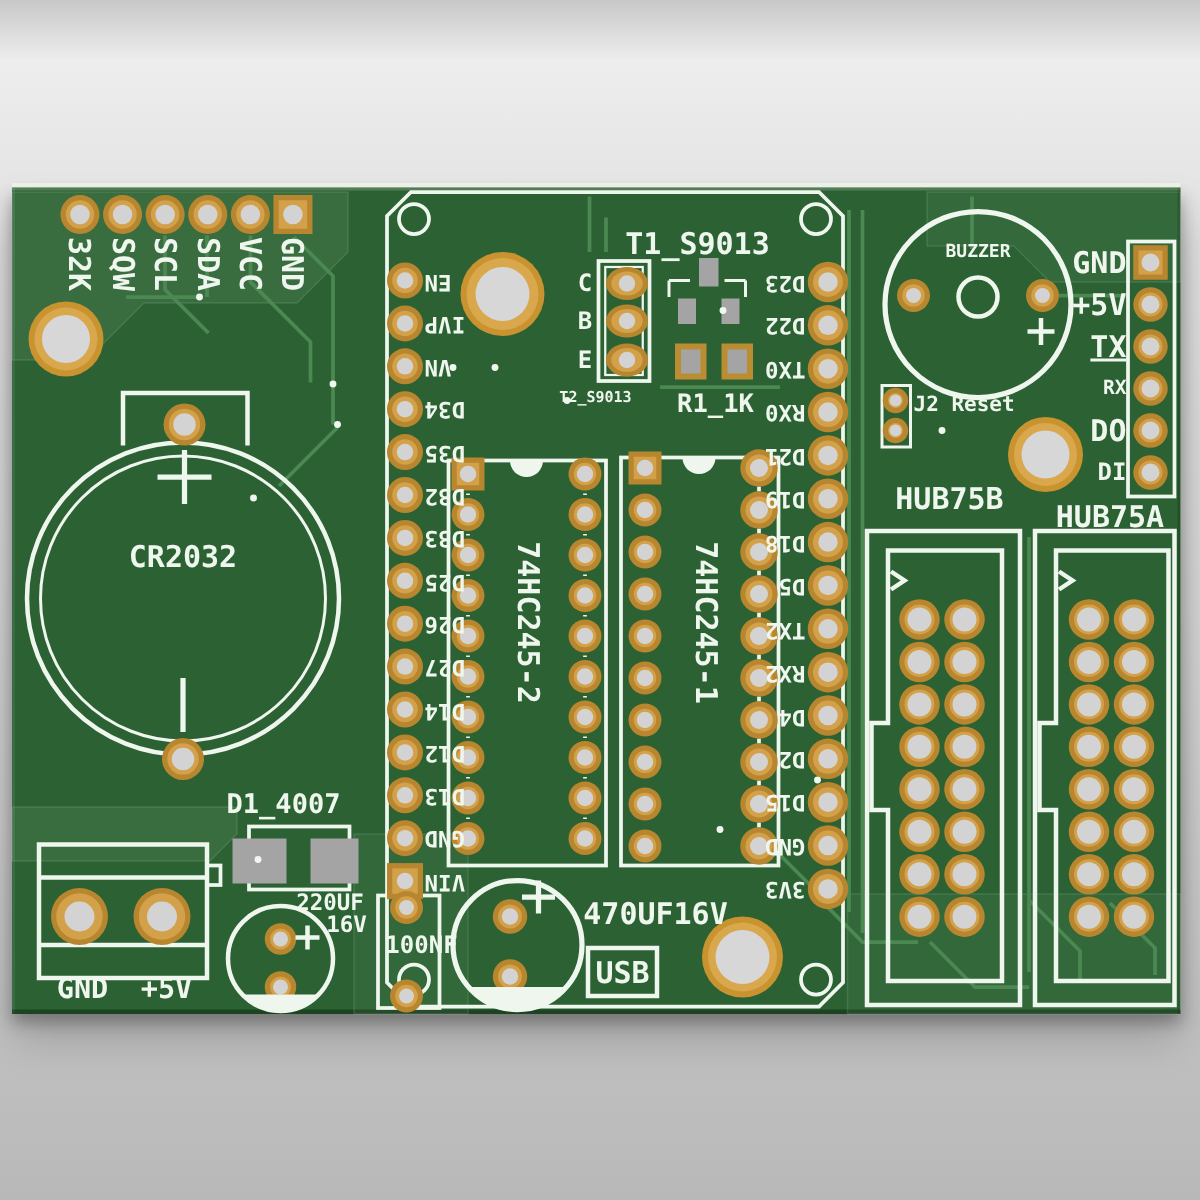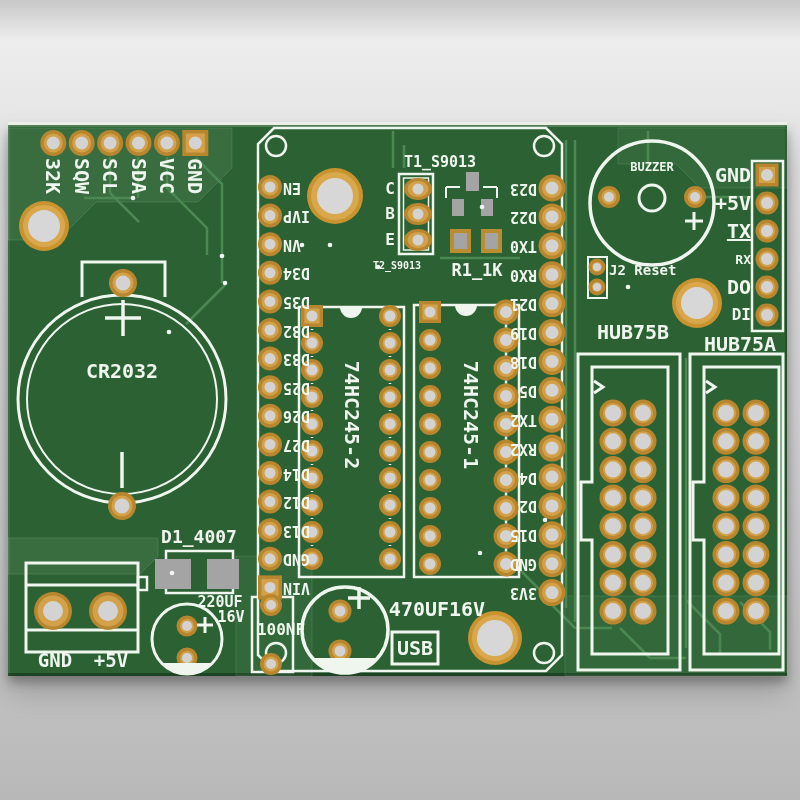--- a/index.html
+++ b/index.html
@@ -859,27 +859,27 @@
         <circle cx="169" cy="332" r="2.3"></circle>
       <circle cx="545" cy="520" r="2.3"></circle>
         <circle cx="172" cy="573" r="2.3"></circle>
         <circle cx="628" cy="287" r="2.3"></circle>
     </g>
   </svg>
 
   <div class="silk c" style="left:122px;top:371px;font-size:20px">CR2032</div>
   <div class="silk c" style="left:55px;top:660px;font-size:19px">GND</div>
   <div class="silk c" style="left:111px;top:660px;font-size:19px">+5V</div>
-  <div class="silk c" style="left:199px;top:537px;font-size:18px">D1_4007</div>
+  <div class="silk c" style="left:189px;top:537px;font-size:18px">D1_4007</div>
   <div class="silk c" style="left:220px;top:602px;font-size:15px">220UF</div>
   <div class="silk c" style="left:231px;top:617px;font-size:15px">16V</div>
   <div class="silk c" style="left:281px;top:630px;font-size:16px">100NF</div>
   <div class="silk c" style="left:437px;top:609px;font-size:20px">470UF16V</div>
   <div class="silk c" style="left:415px;top:648px;font-size:20px">USB</div>
-  <div class="silk c" style="left:440px;top:162px;font-size:15px">T1_S9013</div>
+  <div class="silk c" style="left:465px;top:162px;font-size:20px">T1_S9013</div>
   <div class="silk c" style="left:397px;top:266px;font-size:10px">T2_S9013</div>
   <div class="silk c" style="left:477px;top:270px;font-size:17px">R1_1K</div>
   <div class="silk rot90" style="left:352px;top:415px;font-size:20px">74HC245-2</div>
   <div class="silk rot90" style="left:471px;top:415px;font-size:20px">74HC245-1</div>
   <div class="silk c" style="left:652px;top:167px;font-size:12px">BUZZER</div>
   <div class="silk lA" style="left:609px;top:270px;font-size:14px">J2 Reset</div>
   <div class="silk c" style="left:633px;top:332px;font-size:20px">HUB75B</div>
   <div class="silk c" style="left:740px;top:344px;font-size:20px">HUB75A</div>
 <div class="silk rot90" style="left: 53.3px; top: 176px; font-size: 20px;">32K</div>
     <div class="silk rot90" style="left: 81.7px; top: 176px; font-size: 20px;">SQW</div>

